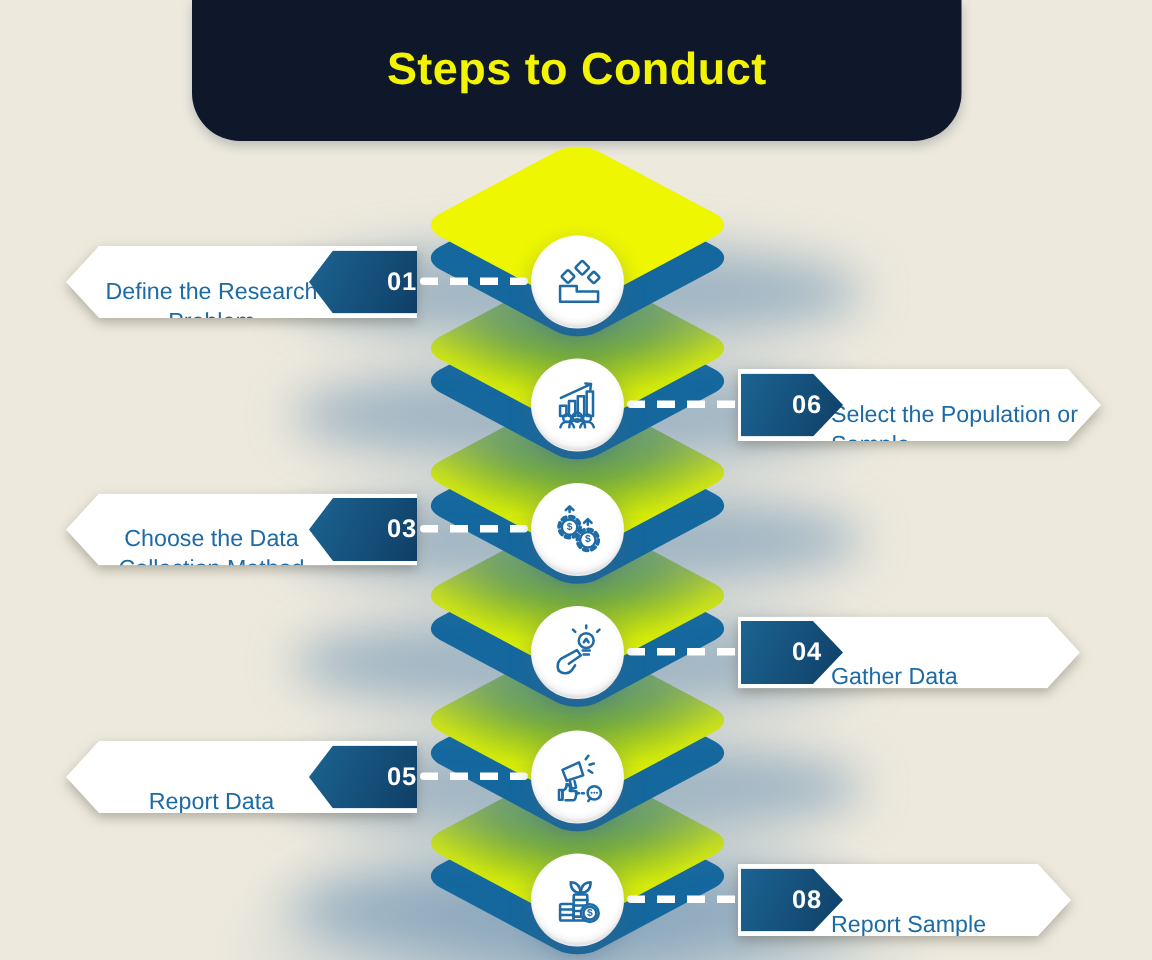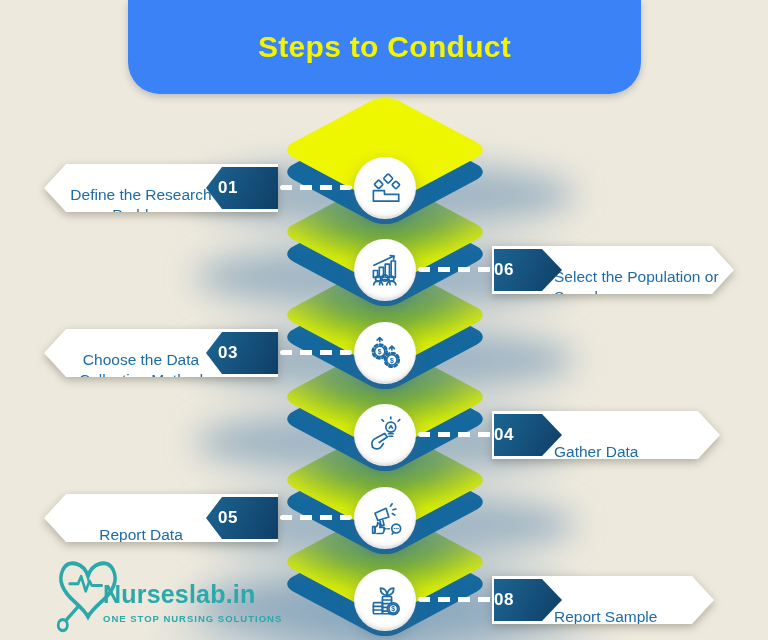--- a/index.html
+++ b/index.html
@@ -5,21 +5,21 @@
   html,body{margin:0;padding:0;}
   body{width:768px;height:640px;overflow:hidden;background:#ede9dd;
        font-family:"Liberation Sans",sans-serif;position:relative;}
   .canvas{position:absolute;inset:0;width:768px;height:640px;overflow:hidden;}
 
   
   .ambient{position:absolute;left:35px;top:460px;width:700px;height:320px;z-index:1;
     background:radial-gradient(ellipse 50% 50% at 50% 55%, rgba(120,158,188,.55), rgba(120,158,188,0) 70%);}
 
   
-  .header{position:absolute;left:128px;top:0;width:513px;height:94px;background:#3b82f6;
+  .header{position:absolute;left:128px;top:0;width:513px;height:94px;background:#0f172a;
     border-radius:0 0 32px 32px;z-index:6;display:flex;flex-direction:column;
     justify-content:center;align-items:center;box-shadow:0 3px 7px rgba(40,60,80,.25);}
   .title-line{color:#f2f402;font-weight:bold;font-size:30px;line-height:38px;
     text-align:center;letter-spacing:.3px;}
 
   
   .dw{position:absolute;left:385px;width:0;height:0;top:0;}
   .dw .glow{position:absolute;left:-190px;top:calc(var(--cy) - 26px);width:380px;height:66px;
     border-radius:50%;background:rgba(100,140,175,.55);filter:blur(16px);}
   .dw .d-side,.dw .d-face{position:absolute;width:150px;height:150px;border-radius:20px;}
@@ -46,21 +46,21 @@
   .banner{height:48px;background:#ffffff;display:flex;align-items:center;}
   .side-left .banner-wrap{left:44px;}
   .side-left .banner{width:234px;clip-path:polygon(0 50%, 22px 0, 100% 0, 100% 100%, 22px 100%);}
   .side-right .banner-wrap{left:492px;}
   .side-right .banner{clip-path:polygon(0 0, calc(100% - 22px) 0, 100% 50%, calc(100% - 22px) 100%, 0 100%);}
   .banner-text{width:100%;color:#1d6ba5;font-weight:normal;font-size:15.5px;line-height:20px;margin-top:33px;}
   .side-left .banner-text{text-align:center;padding:0 66px 0 26px;box-sizing:border-box;}
   .side-right .banner-text{text-align:left;padding:0 8px 0 62px;box-sizing:border-box;}
 
   .pent{position:absolute;top:calc(var(--cy) - 21px);height:42px;display:flex;align-items:center;
-    justify-content:flex-start;color:#fff;font-weight:bold;font-size:17px;letter-spacing:.5px;}
+    justify-content:flex-end;color:#fff;font-weight:bold;font-size:17px;letter-spacing:.5px;}
   .side-left .pent{left:206px;width:72px;padding-left:12px;box-sizing:border-box;
     background:linear-gradient(115deg,#1c6492,#0f3f66);
     clip-path:polygon(16px 0,100% 0,100% 100%,16px 100%,0 50%);}
   .side-right .pent{left:494px;width:68px;padding-right:14px;box-sizing:border-box;
     background:linear-gradient(115deg,#1c6492,#0f3f66);
     clip-path:polygon(0 0,48px 0,100% 50%,48px 100%,0 100%);}
 
   .icon{stroke:#1e6ba6;fill:none;stroke-width:1.6;stroke-linecap:round;stroke-linejoin:round;}
   .dollar{font:bold 6.5px "Liberation Sans",sans-serif;fill:#1e6ba6;stroke:none;
     text-anchor:middle;dominant-baseline:central;}
@@ -253,26 +253,14 @@
         <path d="M15.6 18 h8.6 M15.6 21.5 h8.6 M15.6 25 h8.6 M15.6 28.5 h8.6"></path>
         <path d="M20 13.5 c-.4-4.4-2.8-6.7-6.3-6.7 0 4.3 2.4 6.6 6.3 6.7 z"></path>
         <path d="M20 13.5 c.4-4.4 2.8-6.7 6.3-6.7 0 4.3-2.4 6.6-6.3 6.7 z"></path>
         <circle cx="25.8" cy="26.3" r="5.6" fill="#ffffff"></circle>
         <circle cx="25.8" cy="26.3" r="4.1"></circle>
         <text class="dollar" x="25.8" y="26.5">$</text>
       </svg>
     </div>
   </div>
 
-  <div class="logo">
-    <svg class="logo-mark" width="84" height="92" viewBox="0 0 110 100" preserveAspectRatio="none" fill="none" stroke="#2ba8aa" stroke-linecap="round">
-      <path d="M55 33 C50 19 30 13 22 26 C15 38 23 50 38 61 C46 67 52 72 55 77 C58 72 64 67 72 61 C87 50 95 38 88 26 C80 13 60 19 55 33 Z" stroke-width="4.5"></path>
-      <path d="M43 65 C36 72 31 76 27 80" stroke-width="4"></path>
-      <circle cx="22" cy="86" r="6" stroke-width="3.6"></circle>
-      <path d="M31 41 h11 l4 -8 6 16 5 -11 3 5 h13" stroke-width="3.4" stroke-linejoin="round"></path>
-    </svg>
-    <div class="logo-text">
-      <div class="logo-name">Nurseslab.in</div>
-      <div class="logo-tagline">ONE STOP NURSING SOLUTIONS</div>
-    </div>
-  </div>
 
 </div>
 
 </body></html>

